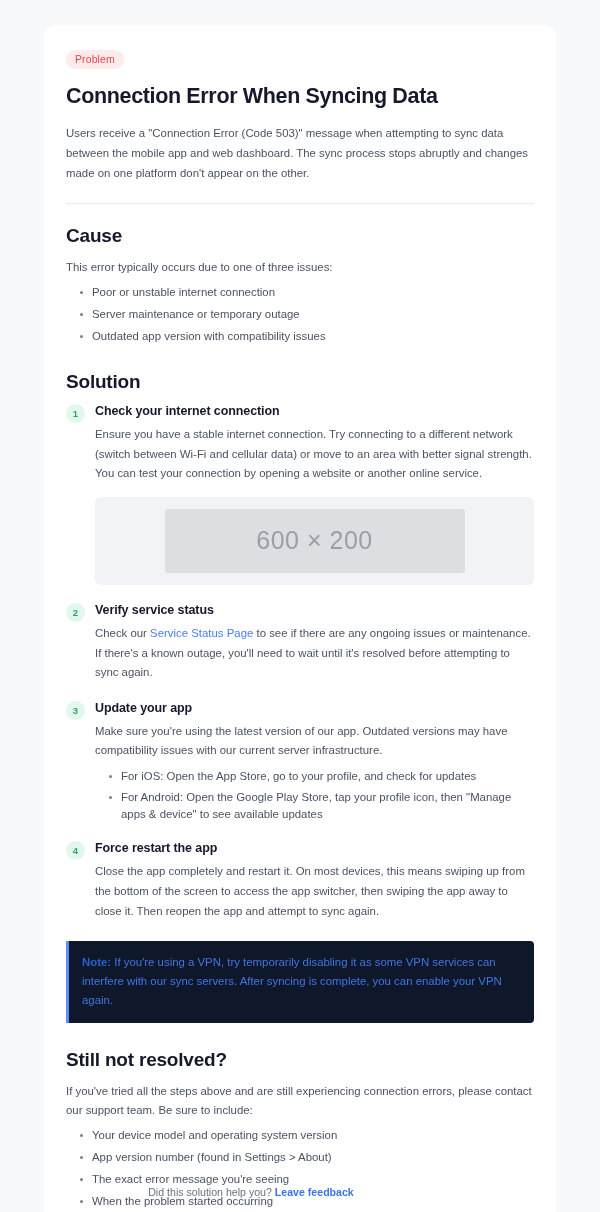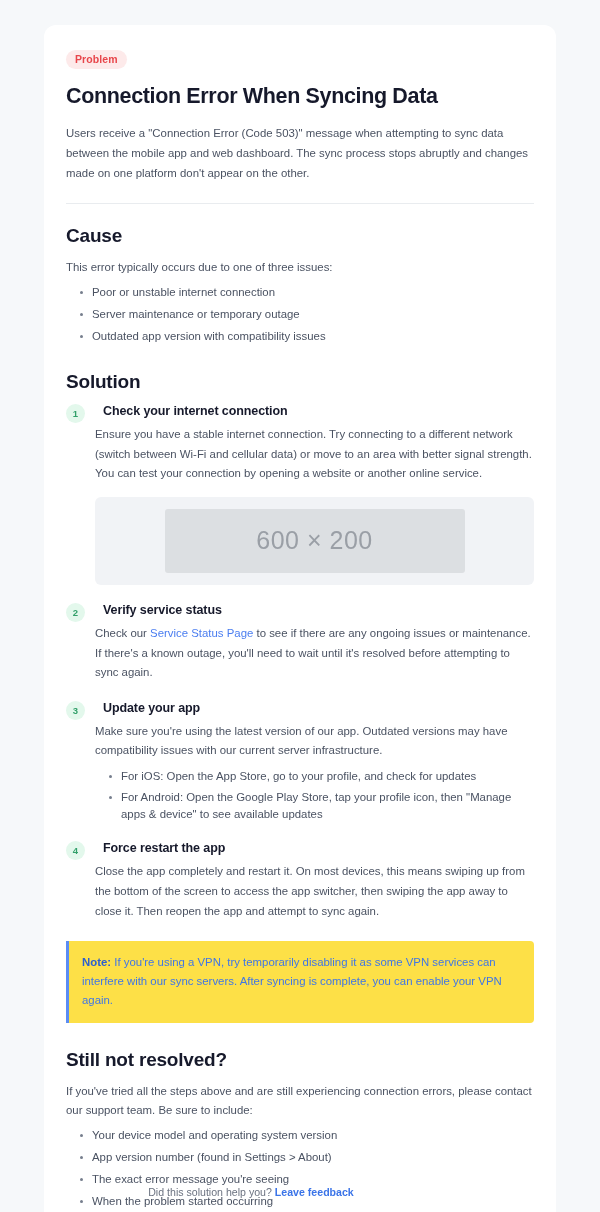--- a/index.html
+++ b/index.html
@@ -30,21 +30,21 @@
     padding: 24px 22px 26px 22px;
   }
 
   
   .badge-row { margin: 0 0 14px 0; }
   .badge {
     display: inline-block;
     background: #fdeaea;
     color: #e8464b;
     font-size: 10.5px;
-    font-weight: bold;
+    font-weight: normal;
     padding: 4px 9px 4px 9px;
     border-radius: 999px;
     letter-spacing: 0.1px;
     line-height: 1;
   }
 
   
   h1.title {
     font-size: 21.5px;
     line-height: 1.25;
@@ -56,21 +56,21 @@
   h2.section-heading {
     font-size: 19px;
     color: #16192b;
     margin: 0 0 11px 0;
     letter-spacing: -0.2px;
     font-weight: bold;
   }
   h3.sub-heading {
     font-size: 12.5px;
     color: #16192b;
-    margin: 0 0 7px 8px;
+    margin: 0 0 7px 0;
     letter-spacing: -0.1px;
     font-weight: bold;
   }
 
   
   p.body-text {
     font-size: 11.4px;
     line-height: 1.72;
     color: #4a5262;
     margin: 0 0 6px 0;
@@ -157,21 +157,21 @@
   }
 
   
   a.inline-link {
     color: #4a7df0;
     text-decoration: none;
   }
 
   
   .note {
-    background: #fde047;
+    background: #0f172a;
     border-left: 3px solid #5b8df5;
     border-radius: 0 4px 4px 0;
     padding: 12px 14px 13px 13px;
     margin: 20px 0 0 0;
   }
   .note-text {
     font-size: 11.4px;
     line-height: 1.65;
     color: #3f76e6;
     margin: 0;

